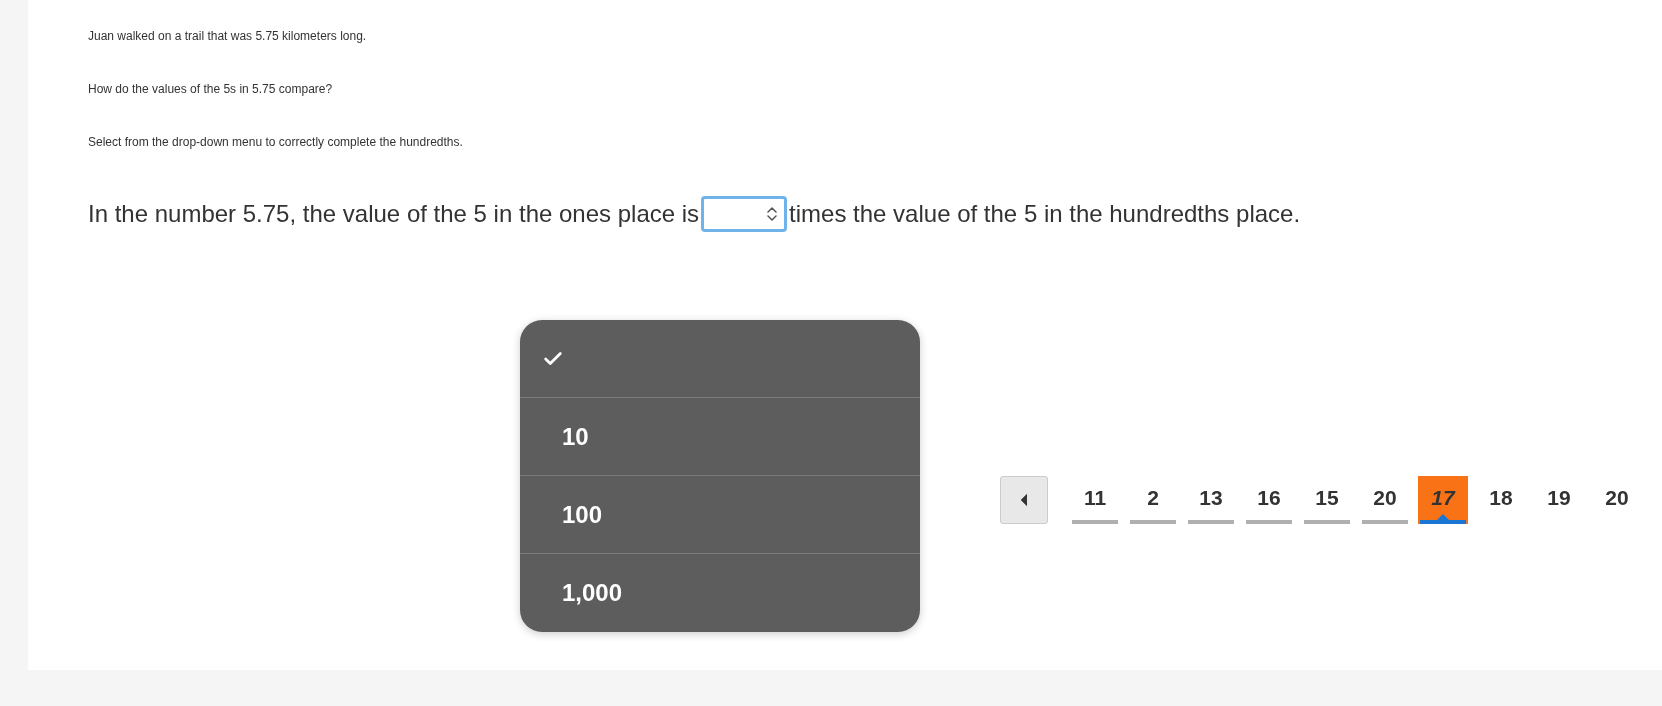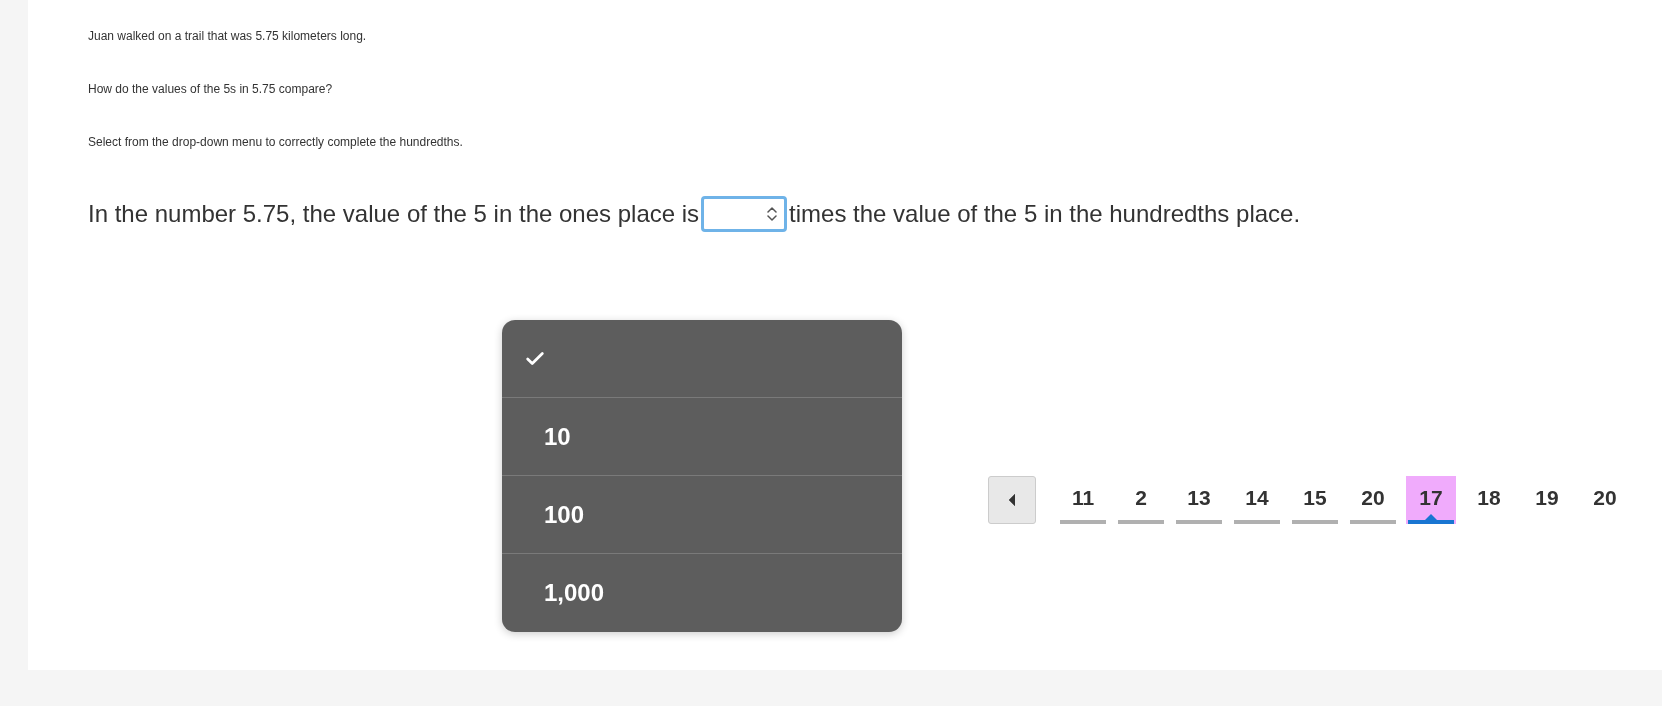--- a/index.html
+++ b/index.html
@@ -56,25 +56,25 @@
     display: inline-flex;
     flex-direction: column;
     justify-content: center;
     align-items: center;
   }
   .stepper-icon svg {
     display: block;
   }
   .dropdown-panel {
     position: absolute;
-    left: 474px;
+    left: 492px;
     top: 320px;
     width: 400px;
     background: #5d5d5d;
-    border-radius: 13px;
+    border-radius: 22px;
     overflow: hidden;
     box-shadow: 0 2px 8px rgba(0,0,0,0.2);
   }
   .dropdown-option {
     height: 78px;
     display: flex;
     align-items: center;
     padding-left: 42px;
     color: #ffffff;
     font-size: 24px;
@@ -87,21 +87,21 @@
   }
   .dropdown-option.selected {
     padding-left: 22px;
   }
   .check-icon {
     width: 22px;
     height: 22px;
   }
   .pagination {
     position: absolute;
-    right: 32px;
+    right: 20px;
     top: 476px;
     display: flex;
     align-items: center;
     gap: 8px;
   }
   .page-prev {
     width: 48px;
     height: 48px;
     background: #e8e8e8;
     border: 1px solid #cccccc;
@@ -128,21 +128,22 @@
   }
   .page-item .underline {
     position: absolute;
     bottom: 0;
     left: 2px;
     right: 2px;
     height: 4px;
     background: #b0b0b0;
   }
   .page-item.current {
-    background: #f0abfc;
+    background: #f97316;
+    font-style: italic;
   }
   .page-item.current .underline {
     background: #1976d2;
   }
   .page-item.current .underline::after {
     content: "";
     position: absolute;
     left: 50%;
     transform: translateX(-50%);
     bottom: 4px;
@@ -200,21 +201,21 @@
         </div>
         <div class="page-item">
           <span>2</span>
           <div class="underline"></div>
         </div>
         <div class="page-item">
           <span>13</span>
           <div class="underline"></div>
         </div>
         <div class="page-item">
-          <span>14</span>
+          <span>16</span>
           <div class="underline"></div>
         </div>
         <div class="page-item">
           <span>15</span>
           <div class="underline"></div>
         </div>
         <div class="page-item">
           <span>20</span>
           <div class="underline"></div>
         </div>

